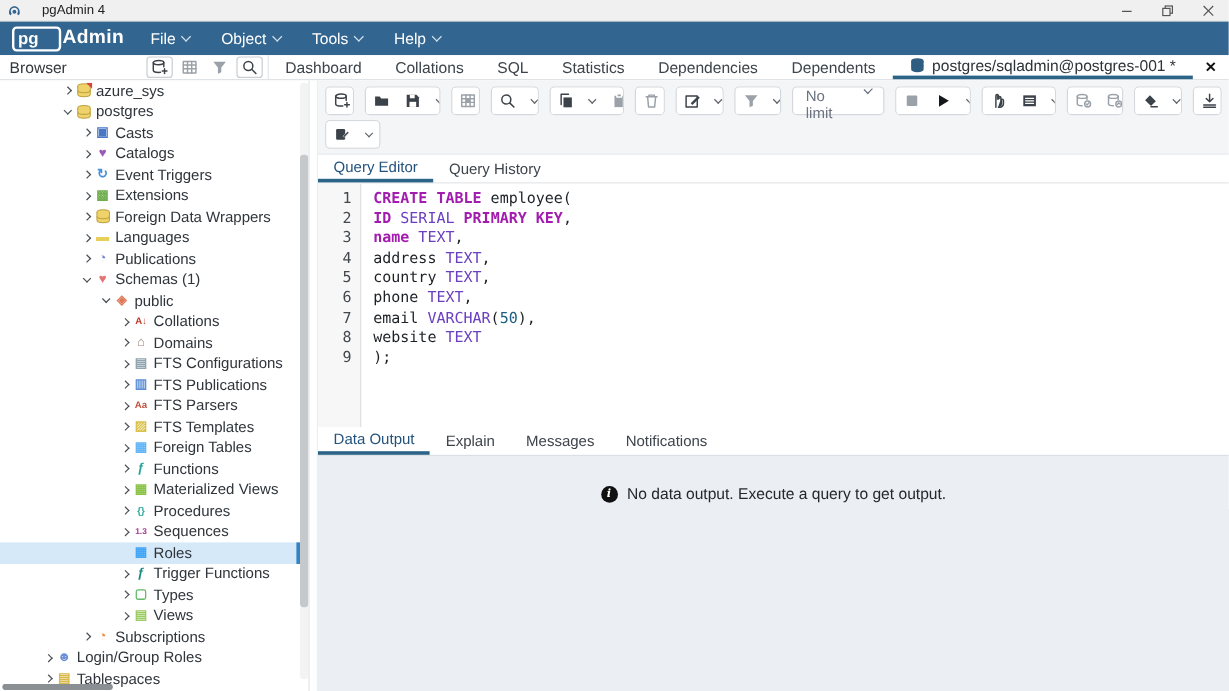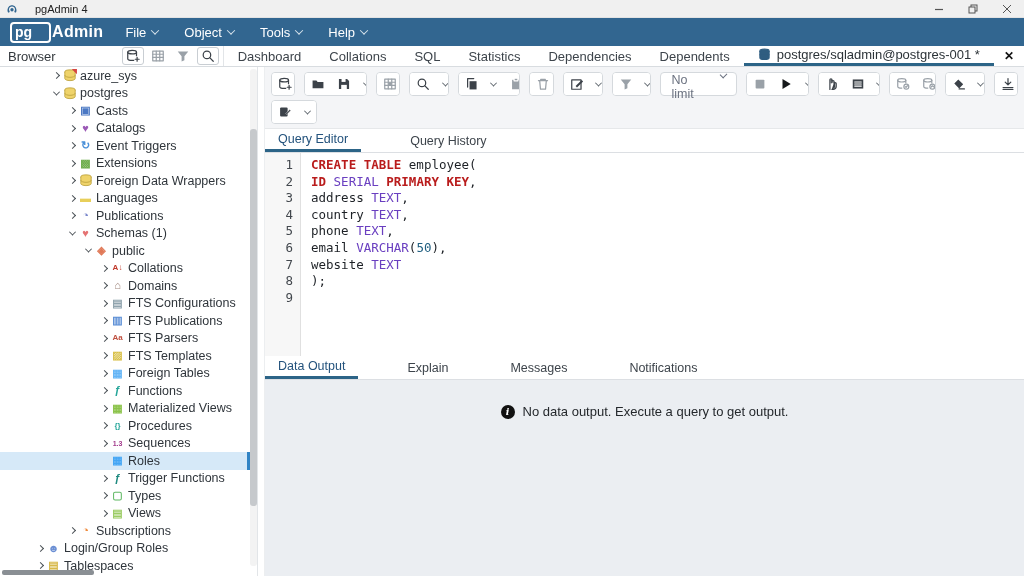--- a/index.html
+++ b/index.html
@@ -61,31 +61,31 @@
   .tgroup { display:flex; align-items:stretch; background:#fff; border:1px solid #d5d9dd; border-radius:4px; overflow:hidden; height:24px; }
   .tbtn { min-width:26px; padding:0 5px; display:flex; align-items:center; justify-content:center; background:#fff; cursor:default; }
   .tbtn + .tbtn { border-left:0; }
   .tbtn.dd { min-width:18px; padding:0 4px; }
   .tbtn .chev { border-color:#5f666d; width:5px; height:5px; }
   .tbtn.dis svg { stroke:#9aa1a8; }
   .tbtn.dis svg [fill]:not([fill="none"]) { fill:#9aa1a8; }
   .limitsel { display:flex; gap:16px; background:#fff; border:1px solid #d5d9dd; border-radius:4px; height:24px; padding:0 10px; color:#6b7280; font-size:12.5px; }
 
   
-  .edittabs, .restabs { display:flex; border-bottom:1px solid #dcdfe3; background:#fff; height:24px;gap:36px; }
+  .edittabs, .restabs { display:flex; border-bottom:1px solid #dcdfe3; background:#fff; height:24px; }
   .etab { display:flex; align-items:center; padding:0 13px; font-size:12.5px; color:#3d444b; cursor:default; }
   .etab.active { color:#23527c; border-bottom:3px solid #2c6487; font-weight:normal; }
 
   
   .editor { height:203px; display:flex; font-family:"DejaVu Sans Mono",monospace; font-size:12.5px; background:#fff; overflow:hidden; }
   .gutter { width:36px; background:#f7f7f7; border-right:1px solid #e0e0e0; text-align:right; padding:4px 7px 0 0; color:#43484e; }
   .gutter div { height:16.6px; line-height:16.6px; }
   .codelines { padding:4px 0 0 10px; flex:1; }
   .codelines div { height:16.6px; line-height:16.6px; white-space:pre; }
-  .tok-kw { color:#b91c1c; font-weight:bold;text-align:right; }
+  .tok-kw { color:#a21caf; font-weight:bold;text-align:right; }
   .tok-ty { color:#6a3fc0; }
   .tok-num { color:#205f80; }
   .tok-pl { color:#1d2126; }
 
   
   .results { flex:1; background:#ebeef2; display:flex; flex-direction:column; min-height:0; }
   .resbody { flex:1; display:flex; justify-content:center; align-items:flex-start; padding-top:24px; }
   .nodata { display:flex; align-items:center; gap:8px; color:#24282c; font-size:13px; }
   .info-ic { width:14px; height:14px; border-radius:50%; background:#111; color:#fff; font-size:9.5px; font-weight:bold; display:inline-flex; align-items:center; justify-content:center; font-family:"DejaVu Serif",serif; font-style:italic; }
 
@@ -713,20 +713,21 @@
           <div>4</div>
           <div>5</div>
           <div>6</div>
           <div>7</div>
           <div>8</div>
           <div>9</div>
         </div>
       <div class="codelines" id="codelines">
           <div><span class="tok-kw">CREATE TABLE</span><span class="tok-pl"> employee(</span></div>
           <div><span class="tok-kw">ID</span><span class="tok-pl"> </span><span class="tok-ty">SERIAL</span><span class="tok-pl"> </span><span class="tok-kw">PRIMARY KEY</span><span class="tok-pl">,</span></div>
+          <div><span class="tok-kw">name</span><span class="tok-pl"> </span><span class="tok-ty">TEXT</span><span class="tok-pl">,</span></div>
           <div><span class="tok-pl">address </span><span class="tok-ty">TEXT</span><span class="tok-pl">,</span></div>
           <div><span class="tok-pl">country </span><span class="tok-ty">TEXT</span><span class="tok-pl">,</span></div>
           <div><span class="tok-pl">phone </span><span class="tok-ty">TEXT</span><span class="tok-pl">,</span></div>
           <div><span class="tok-pl">email </span><span class="tok-ty">VARCHAR</span><span class="tok-pl">(</span><span class="tok-num">50</span><span class="tok-pl">),</span></div>
           <div><span class="tok-pl">website </span><span class="tok-ty">TEXT</span></div>
           <div><span class="tok-pl">);</span></div>
         </div>
     </div>
     <div class="restabs" id="result-tabs">
         <div class="etab active">Data Output</div>

